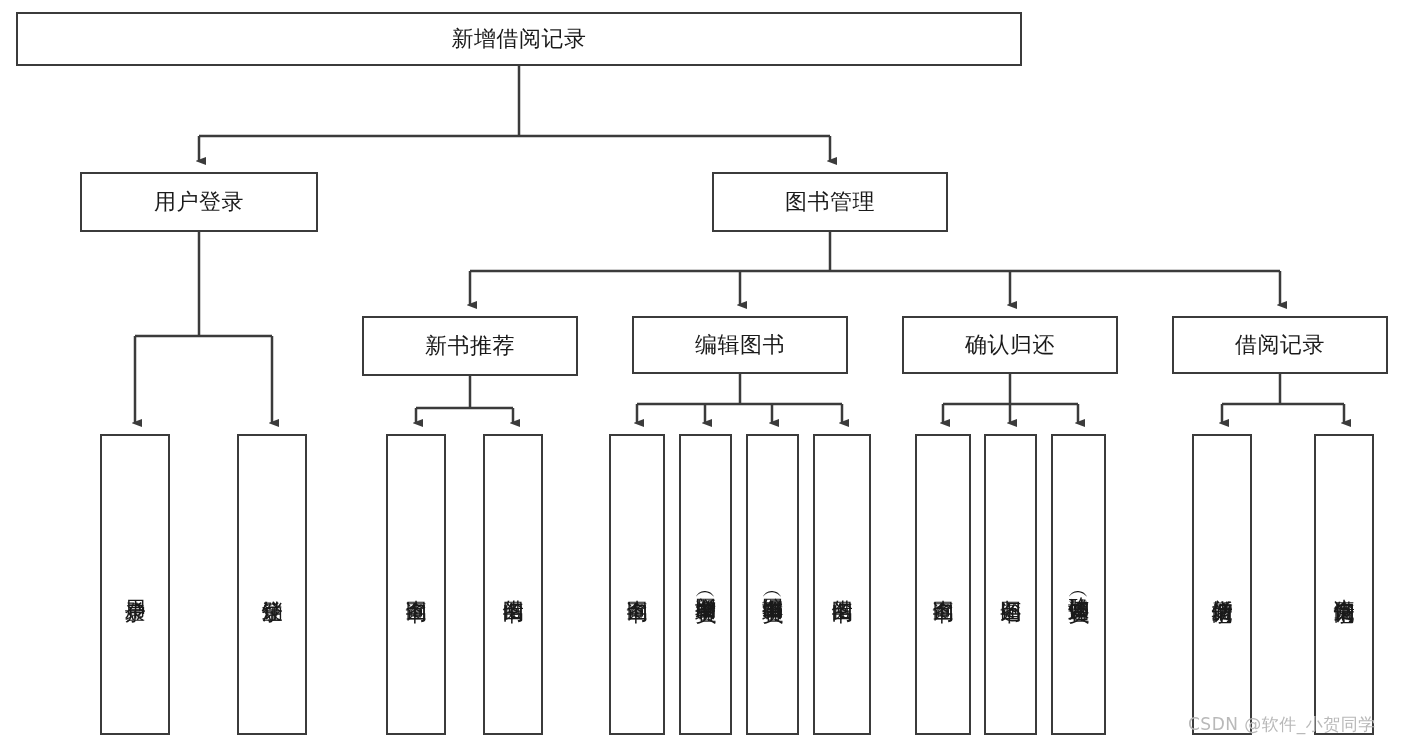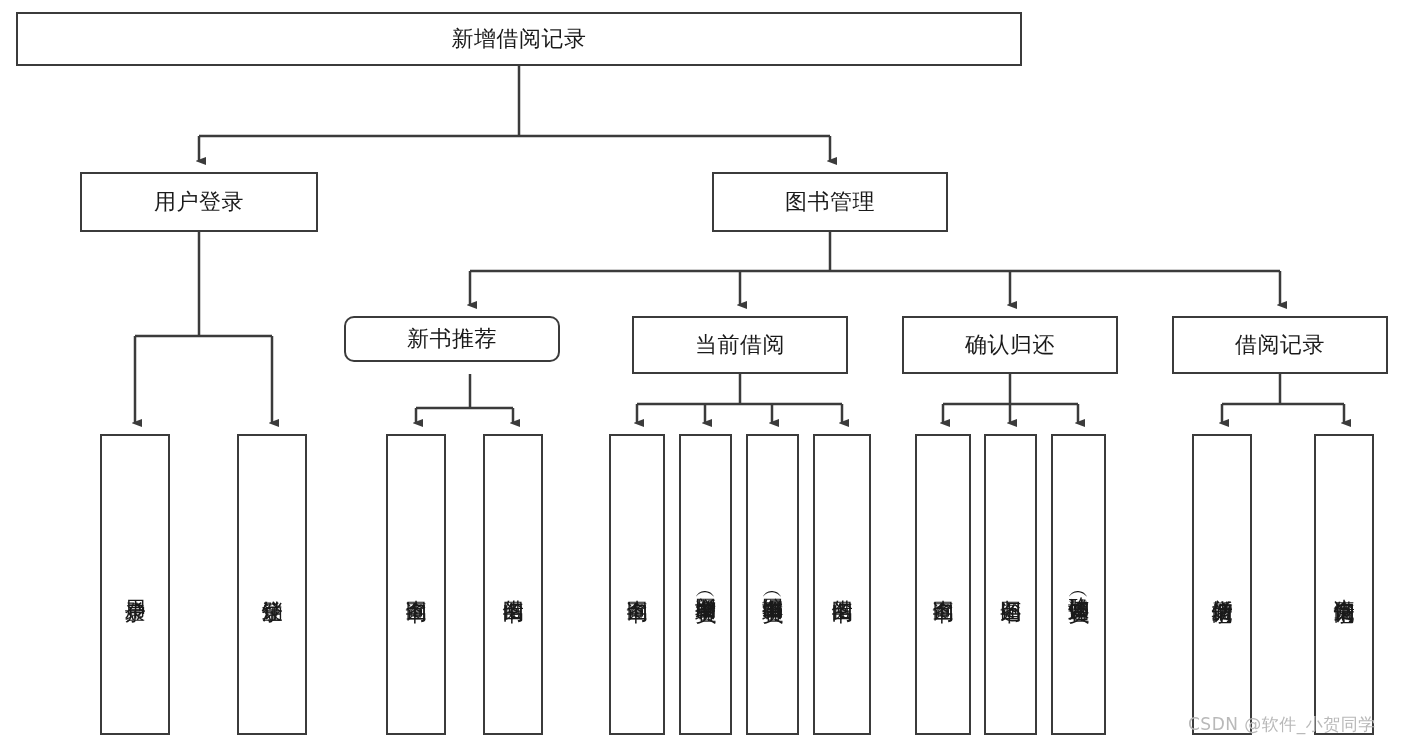--- a/index.html
+++ b/index.html
@@ -124,25 +124,25 @@
     <span>新增借阅记录</span>
   </div>
 
   <div class="node horiz" id="node-l2-0" style="left: 80px; top: 172px; width: 238px; height: 60px;">
     <span>用户登录</span>
   </div>
   <div class="node horiz" id="node-l2-1" style="left: 712px; top: 172px; width: 236px; height: 60px;">
     <span>图书管理</span>
   </div>
 
-  <div class="node horiz" id="node-l3-0" style="left: 344px; top: 316px; width: 216px; height: 46px; border-radius: 10px;">
+  <div class="node horiz" id="node-l3-0" style="left: 362px; top: 316px; width: 216px; height: 60px;">
     <span>新书推荐</span>
   </div>
   <div class="node horiz" id="node-l3-1" style="left: 632px; top: 316px; width: 216px; height: 58px;">
-    <span>当前借阅</span>
+    <span>编辑图书</span>
   </div>
   <div class="node horiz" id="node-l3-2" style="left: 902px; top: 316px; width: 216px; height: 58px;">
     <span>确认归还</span>
   </div>
   <div class="node horiz" id="node-l3-3" style="left: 1172px; top: 316px; width: 216px; height: 58px; text-align: center;">
     <span>借阅记录</span>
   </div>
 
   <div class="node vert" id="node-leaf-0" style="left: 100px; top: 434px; width: 70px; height: 301px;">
     <span class="vlabel" style="font-size: 21px;">用户登录</span>

